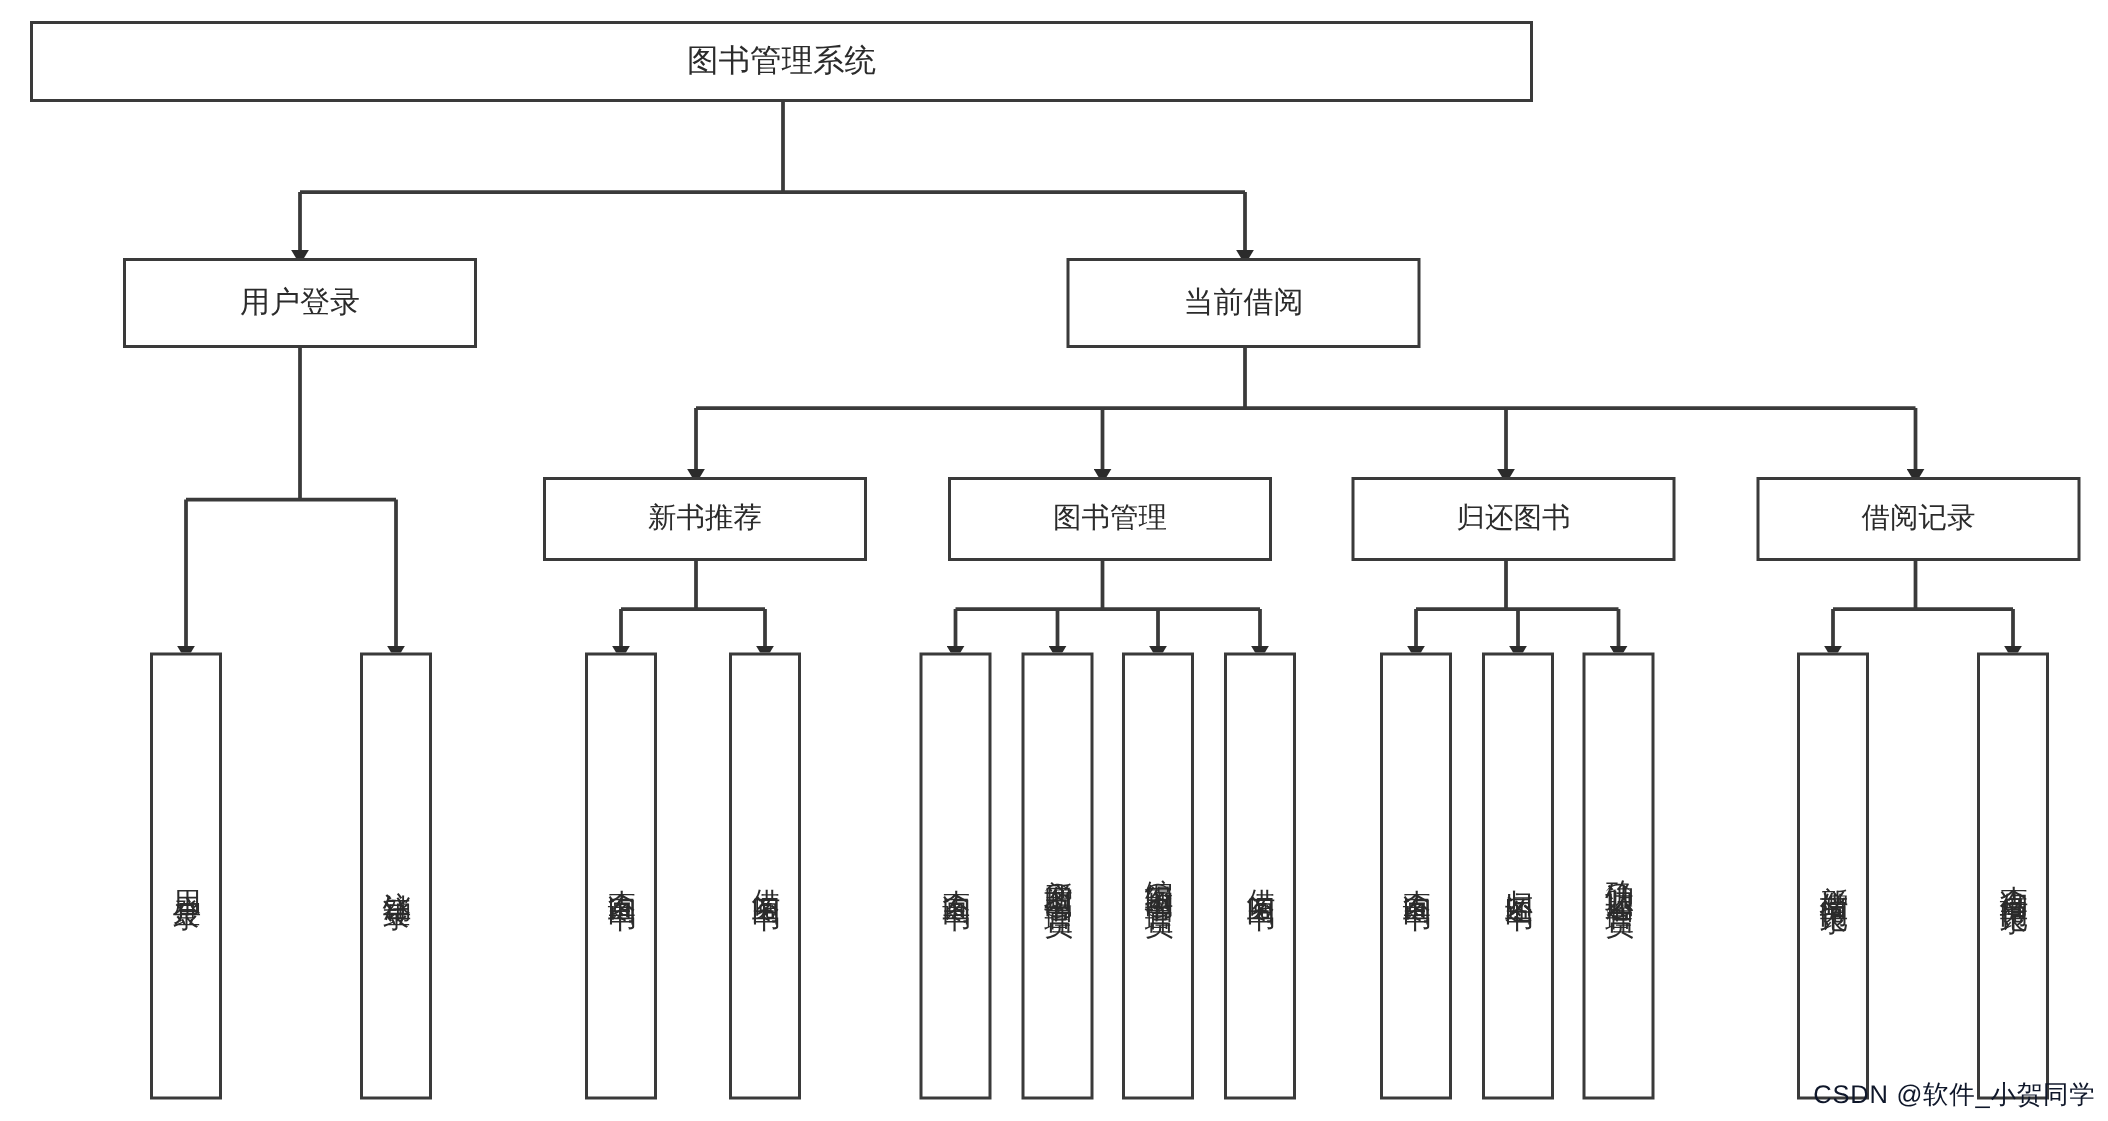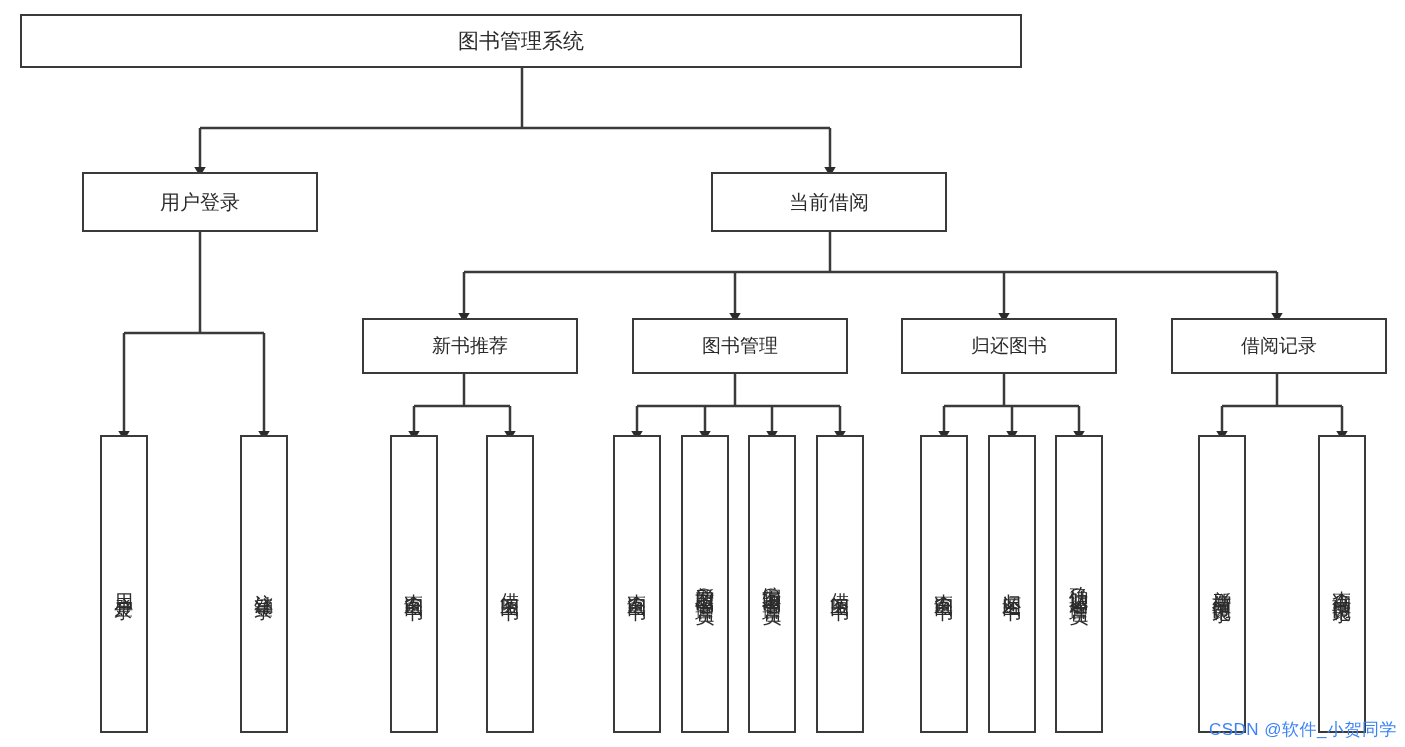--- a/index.html
+++ b/index.html
@@ -61,21 +61,21 @@
   }
   .node.vertical .label {
     white-space: normal;
     word-break: break-all;
   }
   #watermark {
     position: absolute;
     right: 8px;
     bottom: 6px;
     font-size: 17px;
-    color: #3b82f6;
+    color: #0f172a;
     letter-spacing: 0.5px;
     user-select: none;
     white-space: nowrap;
   }
 </style>
 </head>
 <body>
 
 <div id="diagram-root">
 

